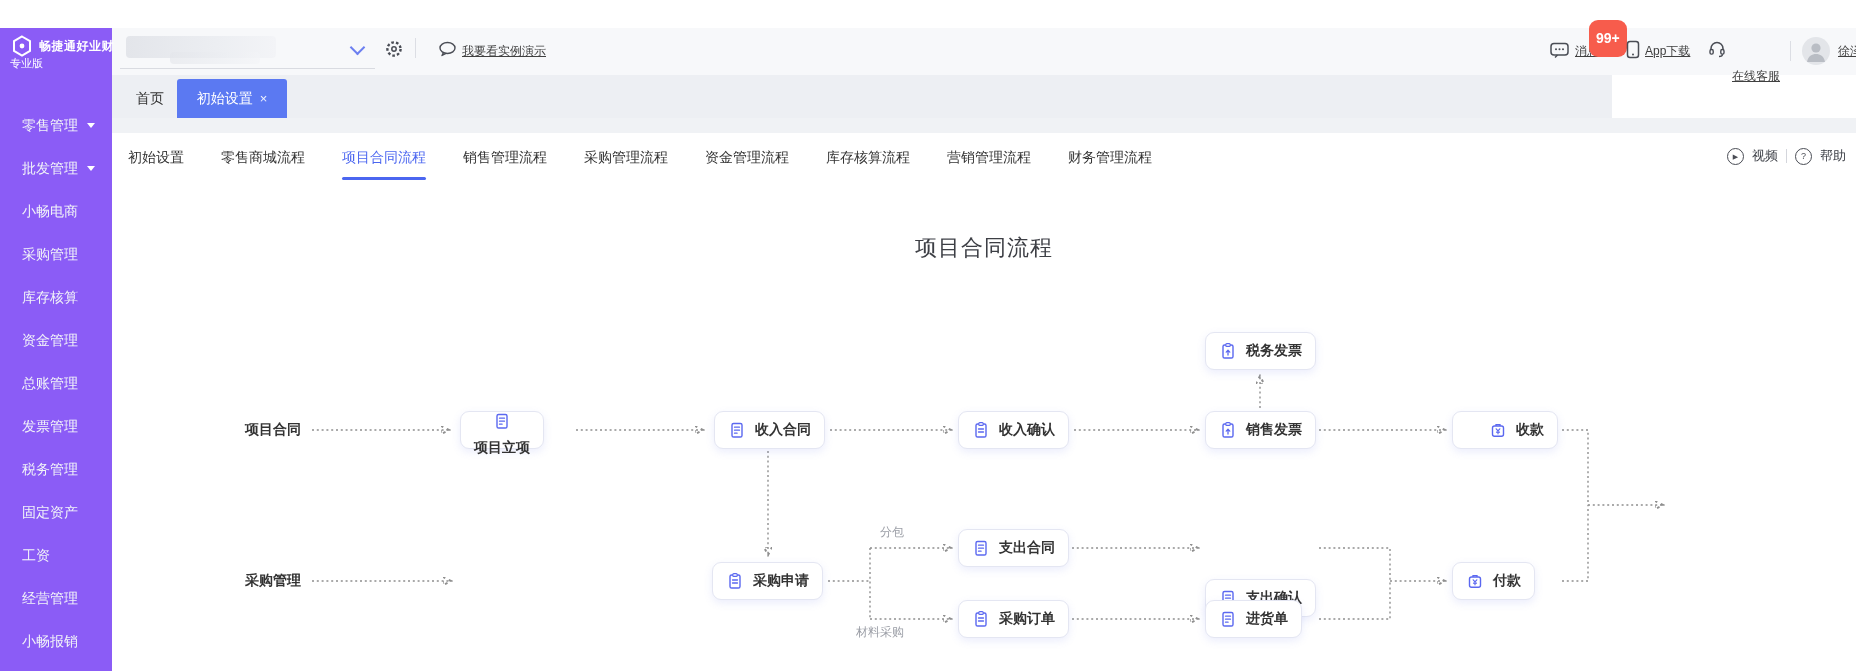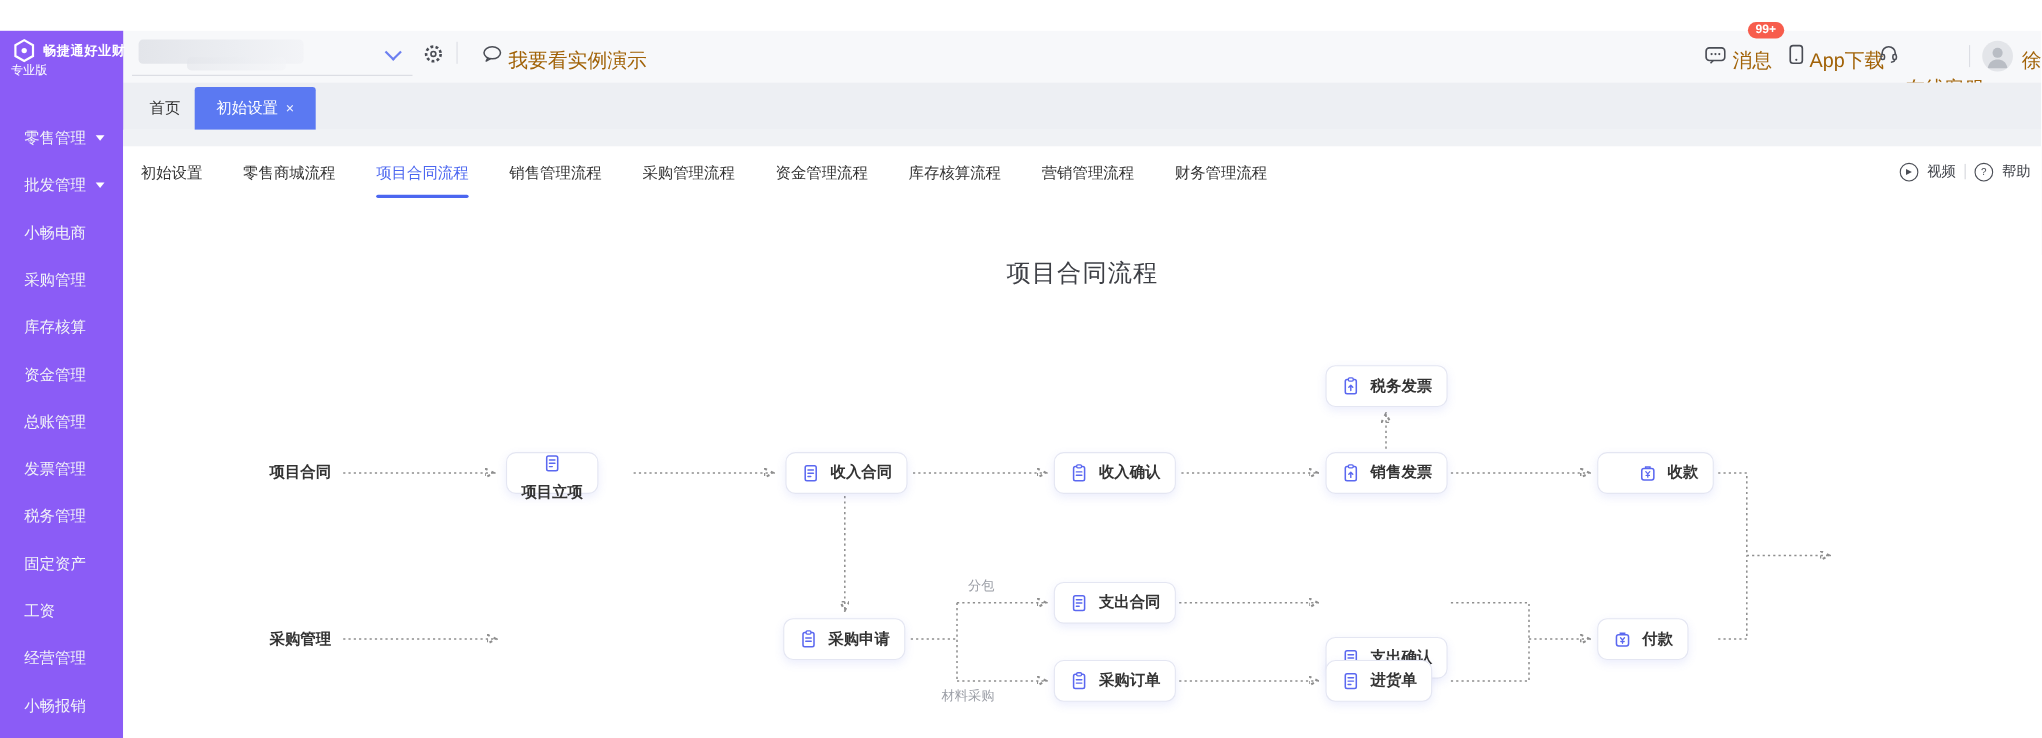--- a/index.html
+++ b/index.html
@@ -13,26 +13,26 @@
   .menu{position:absolute;left:0;top:76px;width:120px;}
   .menu-item{height:43px;display:flex;align-items:center;padding-left:22px;color:#f2f4f8;font-size:14px;cursor:pointer;white-space:nowrap;}
   .caret{width:0;height:0;border-left:4.5px solid transparent;border-right:4.5px solid transparent;border-top:5px solid #fff;margin-left:9px;}
   
   #topstrip{left:0;top:0;width:1856px;height:28px;background:#fff;}
   #header{left:112px;top:28px;width:1744px;height:47px;background:#f7f8fa;}
   .redact{position:absolute;border-radius:4px;background:linear-gradient(90deg,#e3e5ea,#eceef2 60%,#f3f4f7);}
   .select-underline{position:absolute;left:8px;top:40px;width:255px;border-bottom:1px solid #d9dbe1;}
   .chev{position:absolute;width:9px;height:9px;border-right:2px solid #6c7ff0;border-bottom:2px solid #6c7ff0;transform:rotate(45deg);}
   .hdivider{position:absolute;width:1px;height:20px;background:#dcdee4;top:10px;}
-  .htext{position:absolute;font-size:18px;color:#a16207;white-space:nowrap;}
+  .htext{position:absolute;font-size:12px;color:#404040;white-space:nowrap;text-decoration:underline;}
   .hicon{position:absolute;color:#4a4d55;}
-  .badge{position:absolute;background:#f75c4c;color:#fff;font-size:11px;font-weight:bold;border-radius:9px;padding:1px 7px;line-height:13px;}
+  .badge{position:absolute;background:#f75c4c;color:#fff;font-size:14px;font-weight:bold;border-radius:9px;padding:12px 7px;line-height:13px;}
   .avatar{position:absolute;width:28px;height:28px;border-radius:50%;background:#e3e5e9;overflow:hidden;}
   
-  #tabrow{left:112px;top:75px;width:1744px;height:43px;background:#edeff3;}
+  #tabrow{left:112px;top:75px;width:1500px;height:43px;background:#edeff3;}
   .wtab{position:absolute;top:4px;height:39px;display:flex;align-items:center;justify-content:center;font-size:14px;cursor:pointer;}
   .wtab.home{left:8px;width:60px;color:#333;}
   .wtab.active{left:65px;width:110px;background:#5b79f2;color:#fff;border-radius:3px 3px 0 0;gap:7px;}
   .wtab .x{font-size:13px;opacity:.9;}
   
   #pagegray{left:112px;top:118px;width:1744px;height:553px;background:#f0f2f5;}
   #panel{left:112px;top:133px;width:1744px;height:538px;background:#fff;}
   .subnav{position:absolute;left:16px;top:12px;display:flex;gap:37px;height:30px;align-items:center;}
   .snitem{font-size:14px;color:#333;cursor:pointer;white-space:nowrap;position:relative;padding-bottom:4px;}
   .snitem.active{color:#4b66f0;}

